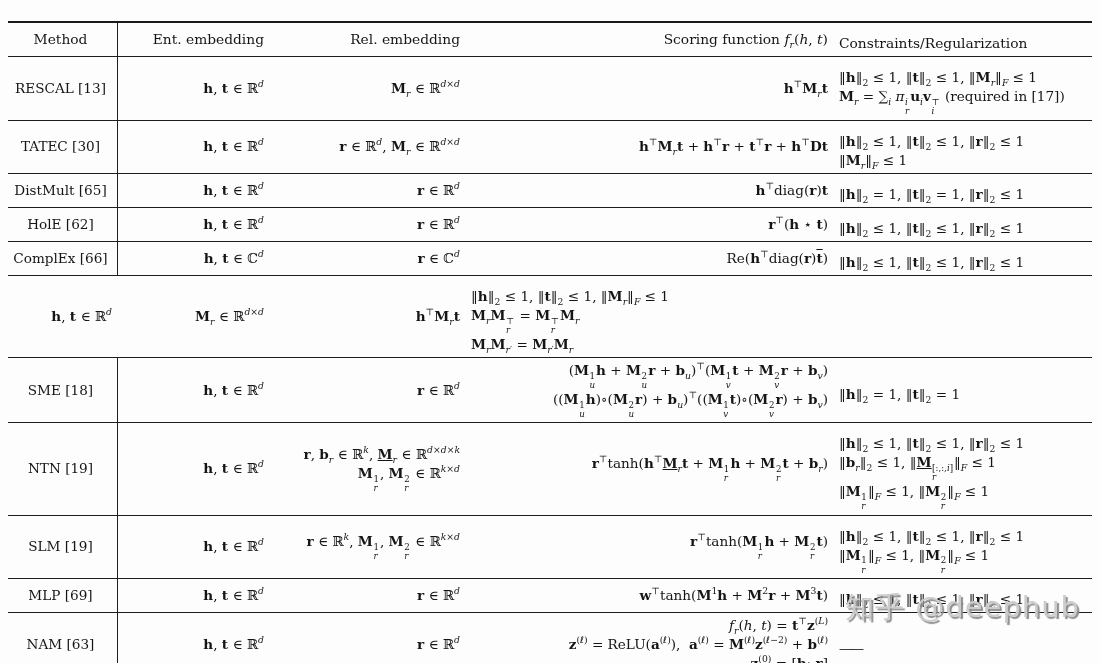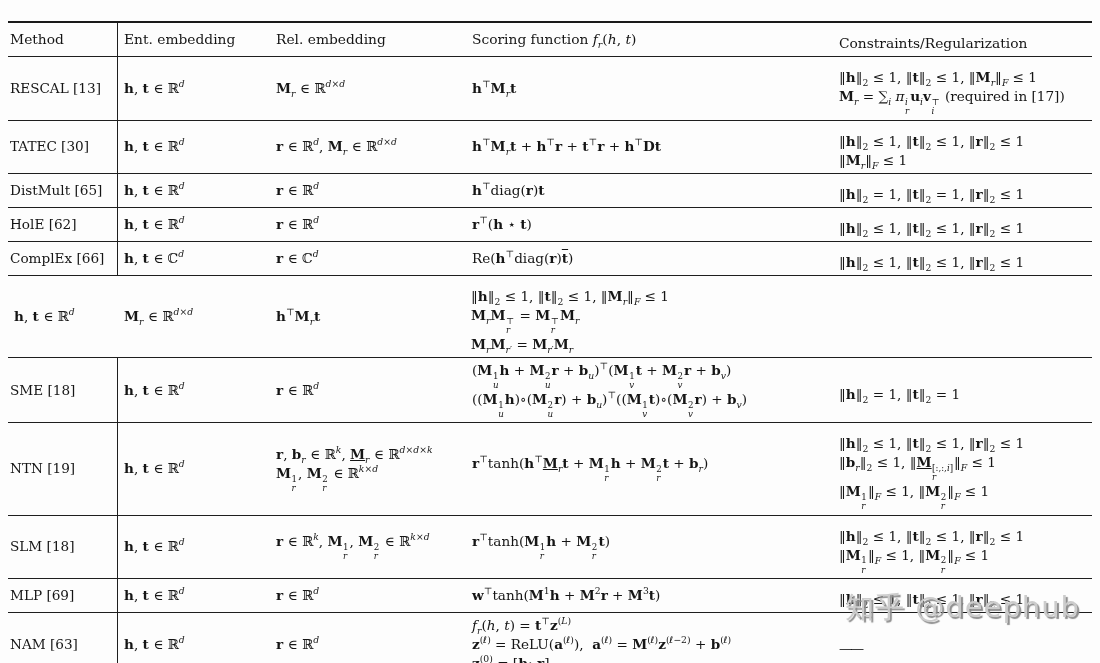--- a/index.html
+++ b/index.html
@@ -25,23 +25,23 @@
   .row:last-child { border-bottom:none; }
   .cell {
     padding:3px 6px;
     font-size:13.6px;
     line-height:1.4;
     display:flex; flex-direction:column; justify-content:center;
   }
   .c-method {
     border-right:1.5px solid #1e1e1e;
     padding-left:2px;
-    align-items:flex-start;
-  }
-  .c-ent, .c-rel, .c-score { align-items:flex-start; text-align:center; }
+    align-items:center;
+  }
+  .c-ent, .c-rel, .c-score { align-items:flex-end; text-align:center; }
   .c-cons { align-items:flex-start; text-align:left; padding-left:5px;margin-top:8px; }
   .row.head .cell { font-size:13.8px; }
   .line { display:block; }
   sup, sub { font-size:0.68em; line-height:0; }
   .su {
     display:inline-flex; flex-direction:column; align-items:flex-start;
     font-size:0.64em; line-height:1.05; vertical-align:-0.45em;
     margin:0 1px 0 0.5px;
   }
   .su > span { display:block; }
@@ -272,21 +272,21 @@
               <span>1</span>
               <span><i>r</i></span>
             </span>‖<sub><i>F</i></sub> ≤ 1, ‖<b>M</b><span class="su">
               <span>2</span>
               <span><i>r</i></span>
             </span>‖<sub><i>F</i></sub> ≤ 1</div>
         </div>
       </div>
       <div class="row" style="min-height: 55px;">
         <div class="cell c-method">
-          <div class="line">SLM [18]</div>
+          <div class="line">SLM [19]</div>
         </div>
         <div class="cell c-ent">
           <div class="line"><b>h</b>, <b>t</b> ∈ ℝ<sup><i>d</i></sup></div>
         </div>
         <div class="cell c-rel">
           <div class="line"><b>r</b> ∈ ℝ<sup><i>k</i></sup>, <b>M</b><span class="su">
               <span>1</span>
               <span><i>r</i></span>
             </span>, <b>M</b><span class="su">
               <span>2</span>

